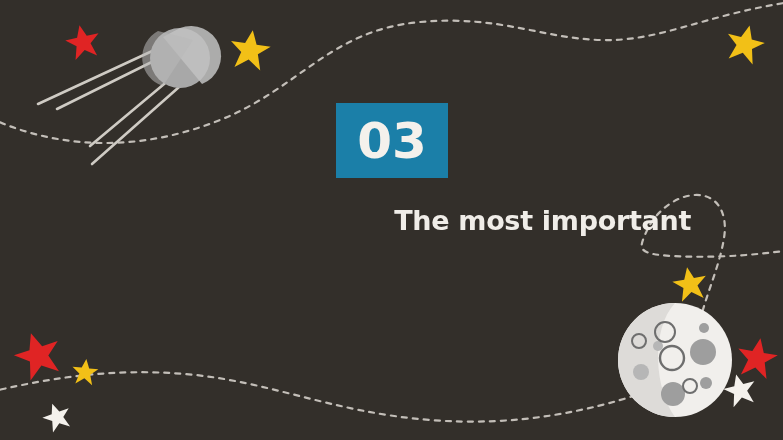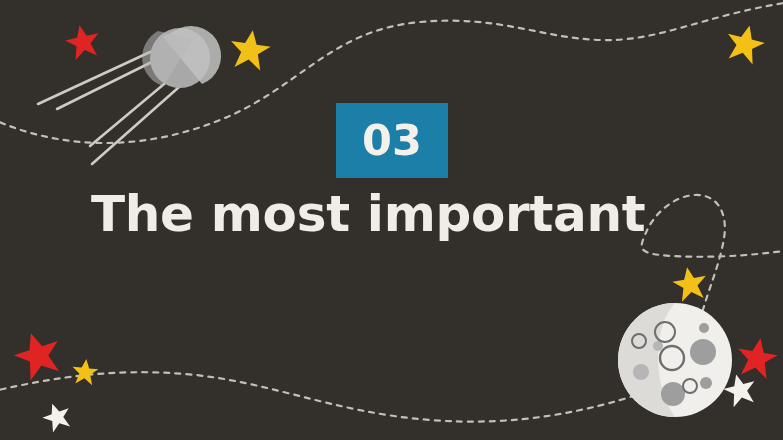--- a/index.html
+++ b/index.html
@@ -41,34 +41,34 @@
     width: 112px;
     height: 75px;
     background: #1B7FA8;
     display: flex;
     align-items: center;
     justify-content: center;
     pointer-events: auto;
   }
   .number-badge span {
     color: #F4F1EC;
-    font-size: 43px;
+    font-size: 50px;
     font-weight: 700;
     letter-spacing: 0px;
     line-height: 1;
     font-family: "DejaVu Sans", "Liberation Sans", sans-serif;
   }
   .slide-title {
     position: absolute;
     left: 91px;
-    top: 182px;
+    top: 204px;
     width: 600px;
-    text-align: left;
+    text-align: right;
     color: #F0EDE8;
-    font-size: 50px;
+    font-size: 27px;
     font-weight: 700;
     line-height: 1.28;
     letter-spacing: -0.3px;
     font-family: "DejaVu Sans", "Liberation Sans", sans-serif;
     pointer-events: auto;
   }
 </style>
 </head>
 <body>
 

